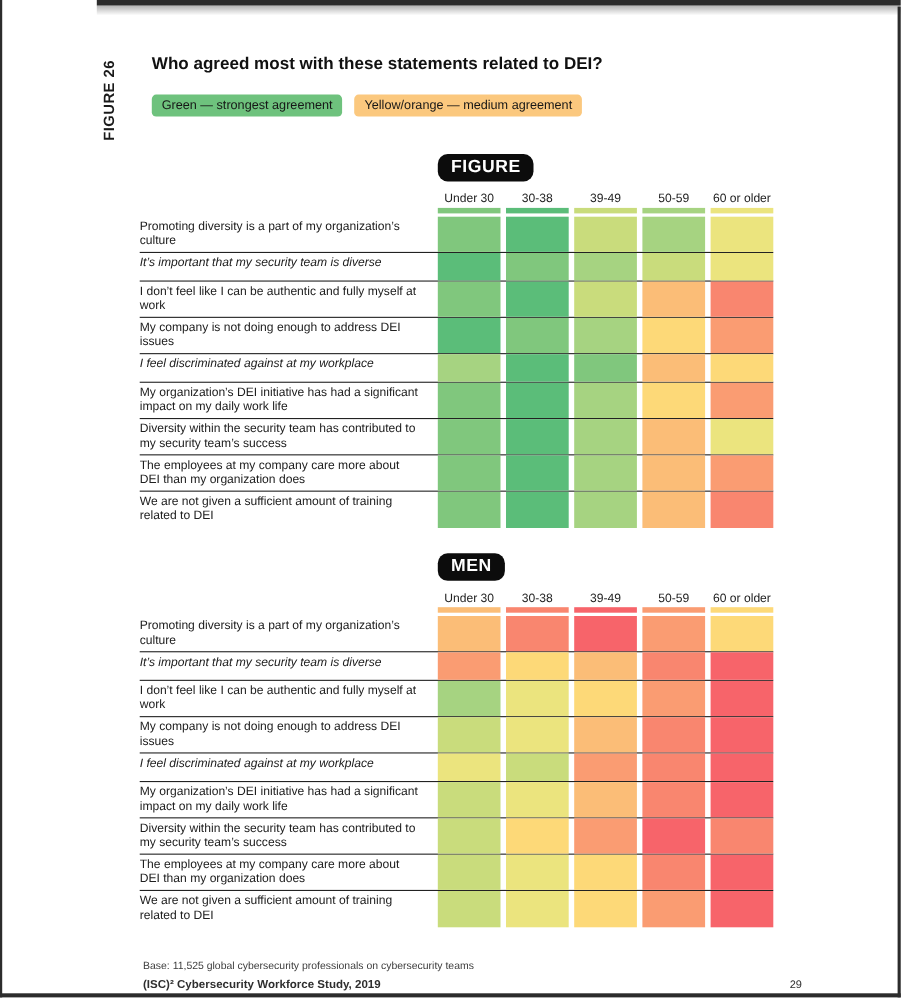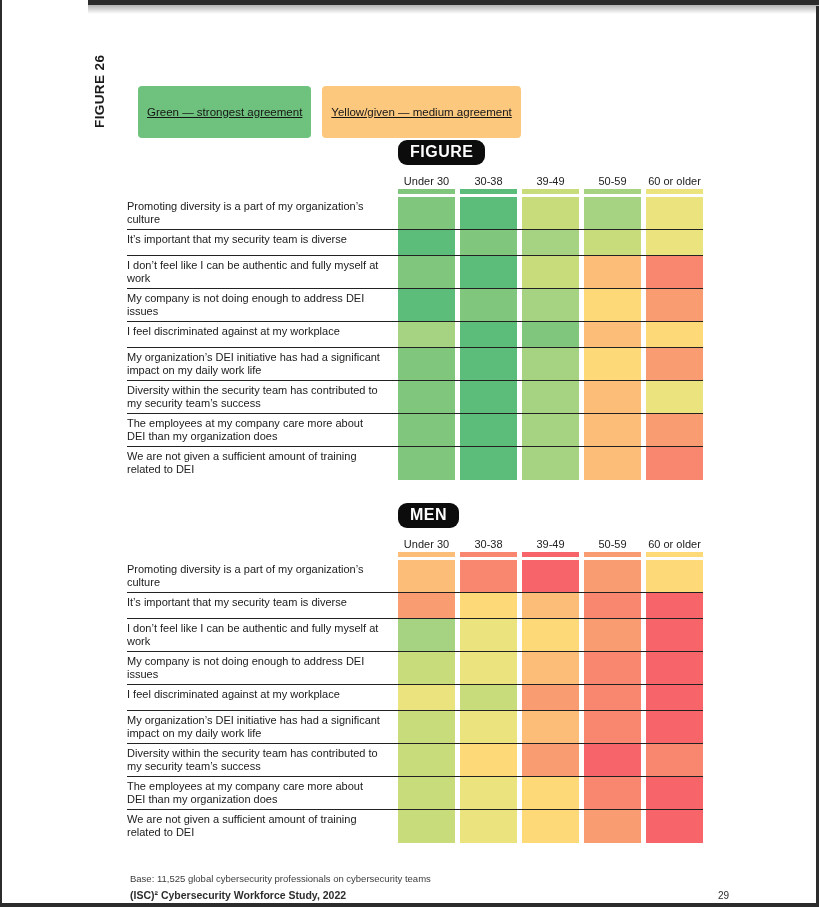--- a/index.html
+++ b/index.html
@@ -15,39 +15,39 @@
   .edge-right  { position:absolute; top:6px; right:0; bottom:0; width:3px; background:#2c2c2c; }
   .edge-bottom { position:absolute; left:0; right:0; bottom:0; height:4px; background:#2c2c2c; }
 
   .figure-label { position:absolute; top:128px; left:92px; transform:rotate(-90deg);
                   transform-origin:0 0; font-weight:bold; font-size:13.5px; letter-spacing:.4px;
                   white-space:nowrap; }
 
   .title { position:absolute; left:138px; top:50px; font-size:15.5px; font-weight:bold; color:#111; }
 
   .legend { position:absolute; left:138px; top:86px; display:flex; gap:11px; }
-  .chip { font-size:11.5px; padding:20px 9px; border-radius:4px; color:#161616; white-space:nowrap;text-decoration:underline; }
+  .chip { font-size:11.5px; padding:4px 9px; border-radius:4px; color:#161616; white-space:nowrap; }
 
   .panel { position:absolute; left:127px; width:576px; }
   .panel:nth-of-type(1) { top:140px; }
   .panel:nth-of-type(2) { top:503px; }
 
   .badge { display:inline-block; margin-left:271px; background:#0c0c0c; color:#fff;
            font-weight:bold; font-size:16px; letter-spacing:.5px; padding:3px 12px 4px;
            border-radius:9px; }
 
   .col-headers { display:flex; gap:5px; margin-left:271px; margin-top:10px; }
   .col-h { flex:0 0 57px; display:flex; justify-content:center; font-size:11px;
            color:#222; white-space:nowrap; }
   .col-bars { display:flex; gap:5px; margin-left:271px; margin-top:2px; height:5px; }
   .col-bar { flex:0 0 57px; }
 
   .grid { margin-top:3px; }
   .row { display:flex; height:33px; border-bottom:1.5px solid #222; }
-  .row.short { height:26px; }
+  .row.short { height:26px;font-style:italic; }
   .row:last-child { border-bottom:none; }
   .row-label { flex:0 0 263px; padding:3px 10px 0 0; font-size:11px; line-height:12.5px; color:#202020; }
   .cells { display:flex; gap:5px; margin-left:8px; flex:1; }
   .cell { flex:0 0 57px; }
 
   .base-note { position:absolute; left:130px; top:873px; font-size:9.5px; color:#3c3c3c; }
   .source    { position:absolute; left:130px; top:889px; font-size:10.5px; font-weight:bold; color:#2e2e2e; }
   .page-num  { position:absolute; right:90px; top:890px; font-size:10px; color:#2e2e2e; }
 </style>
 </head>
@@ -55,24 +55,25 @@
 
 <div class="page">
   <div class="edge-top"></div>
   <div class="edge-top-shade"></div>
   <div class="edge-left"></div>
   <div class="edge-right"></div>
   <div class="edge-bottom"></div>
 
   <div class="figure-label">FIGURE 26</div>
 
+  <h1 class="title">Who agreed most with these statements related to DEI?</h1>
 
   <div class="legend">
     <span class="chip" style="background: rgb(110, 194, 125);">Green — strongest agreement</span>
-    <span class="chip" style="background: rgb(251, 200, 126);">Yellow/given — medium agreement</span>
+    <span class="chip" style="background: rgb(251, 200, 126);">Yellow/orange — medium agreement</span>
   </div>
 
   <div id="panels">
       <section class="panel"><div class="badge">FIGURE</div><div class="col-headers">
           <div class="col-h">Under 30</div>
           <div class="col-h">30-38</div>
           <div class="col-h">39-49</div>
           <div class="col-h">50-59</div>
           <div class="col-h">60 or older</div>
         </div><div class="col-bars">
@@ -273,15 +274,15 @@
               <div class="cell" style="background: rgb(235, 228, 126);"></div>
               <div class="cell" style="background: rgb(253, 217, 120);"></div>
               <div class="cell" style="background: rgb(250, 156, 114);"></div>
               <div class="cell" style="background: rgb(247, 100, 106);"></div>
             </div>
           </div>
         </div></section>
     </div>
 
   <div class="base-note">Base: 11,525 global cybersecurity professionals on cybersecurity teams</div>
-  <div class="source">(ISC)² Cybersecurity Workforce Study, 2022</div>
+  <div class="source">(ISC)² Cybersecurity Workforce Study, 2019</div>
   <div class="page-num">29</div>
 </div>
 
 </body></html>

